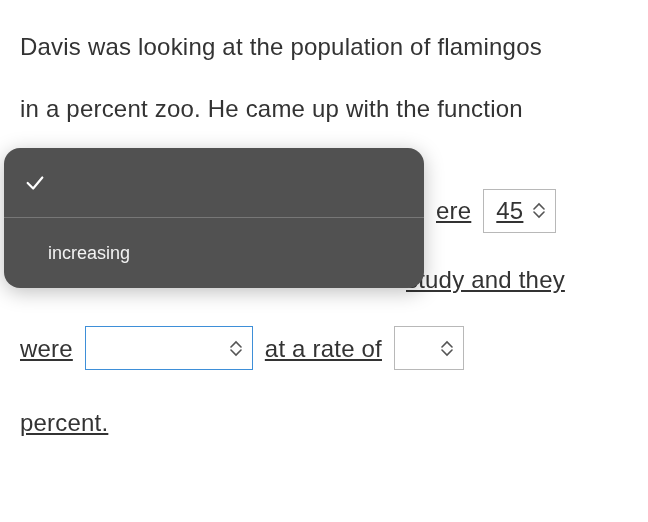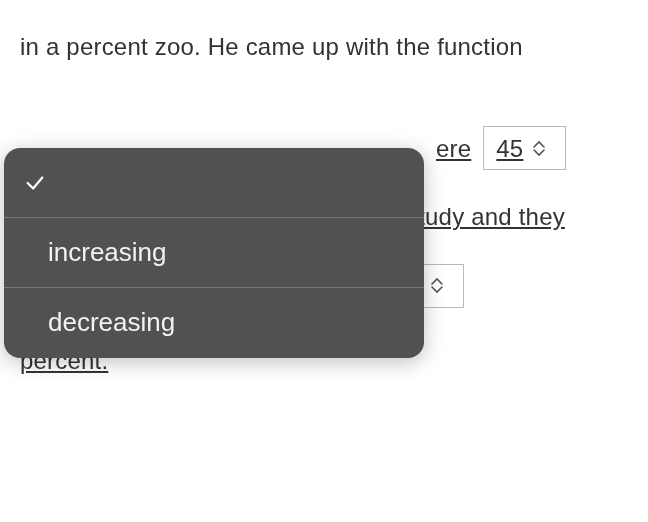--- a/index.html
+++ b/index.html
@@ -16,21 +16,21 @@
     .text-content {
       color: #333;
       letter-spacing: 0.2px;
     }
     .spinner {
       display: inline-flex;
       align-items: center;
       border: 1px solid #b8b8b8;
       background: #fff;
       height: 44px;
-      padding: 0 20px 0 12px;
+      padding: 0 10px 0 12px;
       vertical-align: middle;
       margin: 0 4px;
       color: #333;
       min-width: 70px;
       position: relative;
     }
     .spinner.active {
       border: 1px solid #3e8fd8;
     }
     .spinner.wide {
@@ -62,21 +62,21 @@
       color: #fff;
       overflow: hidden;
       box-shadow: 0 4px 20px rgba(0,0,0,0.25);
       z-index: 10;
     }
     .dropdown-item {
       height: 70px;
       display: flex;
       align-items: center;
       padding: 0 44px;
-      font-size: 26px;
+      font-size: 18px;
       border-bottom: 1px solid rgba(255,255,255,0.22);
       position: relative;
       font-weight: 400;
       color: #f2f2f2;
     }
     .dropdown-item:last-child { border-bottom: none; }
     .dropdown-item.selected {
       padding-left: 20px;
     }
     .check {
@@ -97,20 +97,21 @@
       line-height: 1.4;
       margin-bottom: 30px;
     }
     .flow .line:last-child { margin-bottom: 8px; }
     .spacer-left { width: 408px; display:inline-block; }
   </style>
 </head>
 <body>
 
 <div class="text-content">
+  <div>Davis was looking at the population of flamingos</div>
   <div>in a percent zoo. He came up with the function</div>
 
   <div class="flow">
     <div class="line" style="margin-top: 48px;">
       <span class="spacer-left"></span>
       <span>ere</span>
       <span class="spinner">
         <span class="val">45</span>
         <span class="stepper">
           <svg width="12" height="8" viewBox="0 0 12 8">
@@ -166,16 +167,13 @@
     <span class="check">
       <svg width="22" height="22" viewBox="0 0 24 24">
           <path d="M4 12 L10 18 L20 6" stroke="#fff" stroke-width="2.4" fill="none" stroke-linecap="round" stroke-linejoin="round"></path>
         </svg>
     </span>
     <span></span>
   </div>
   <div class="dropdown-item">
     <span>increasing</span>
   </div>
-  <div class="dropdown-item">
-    <span>decreasing</span>
-  </div>
 </div>
 
 </body></html>

